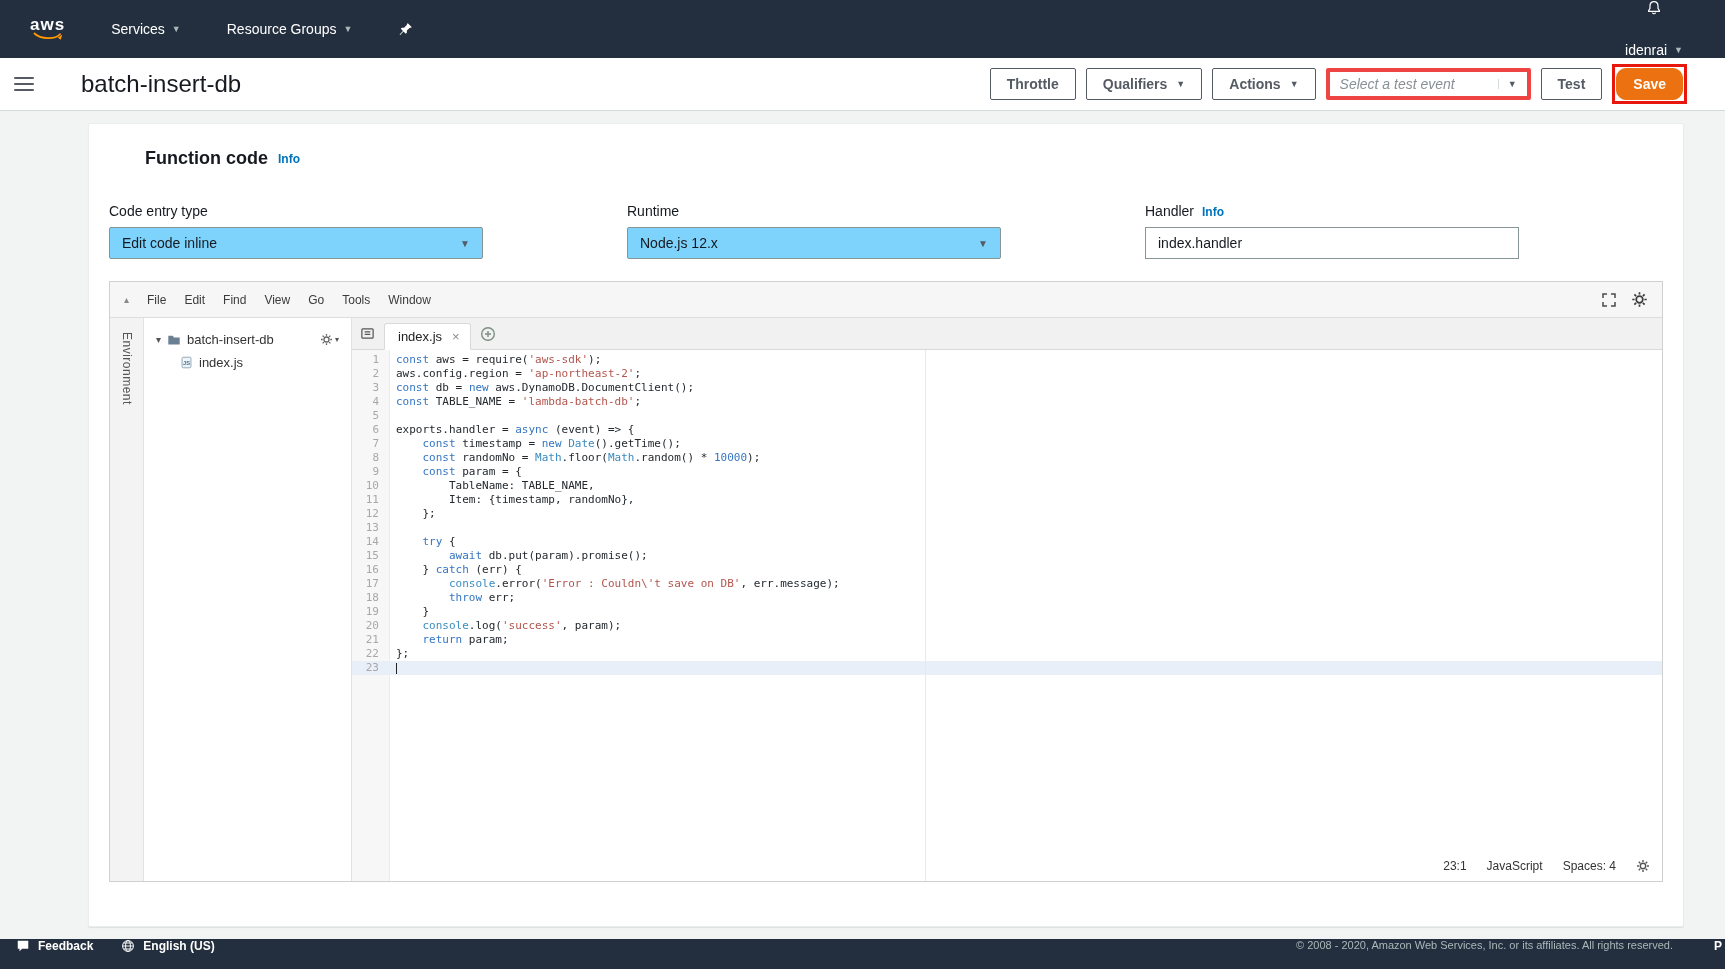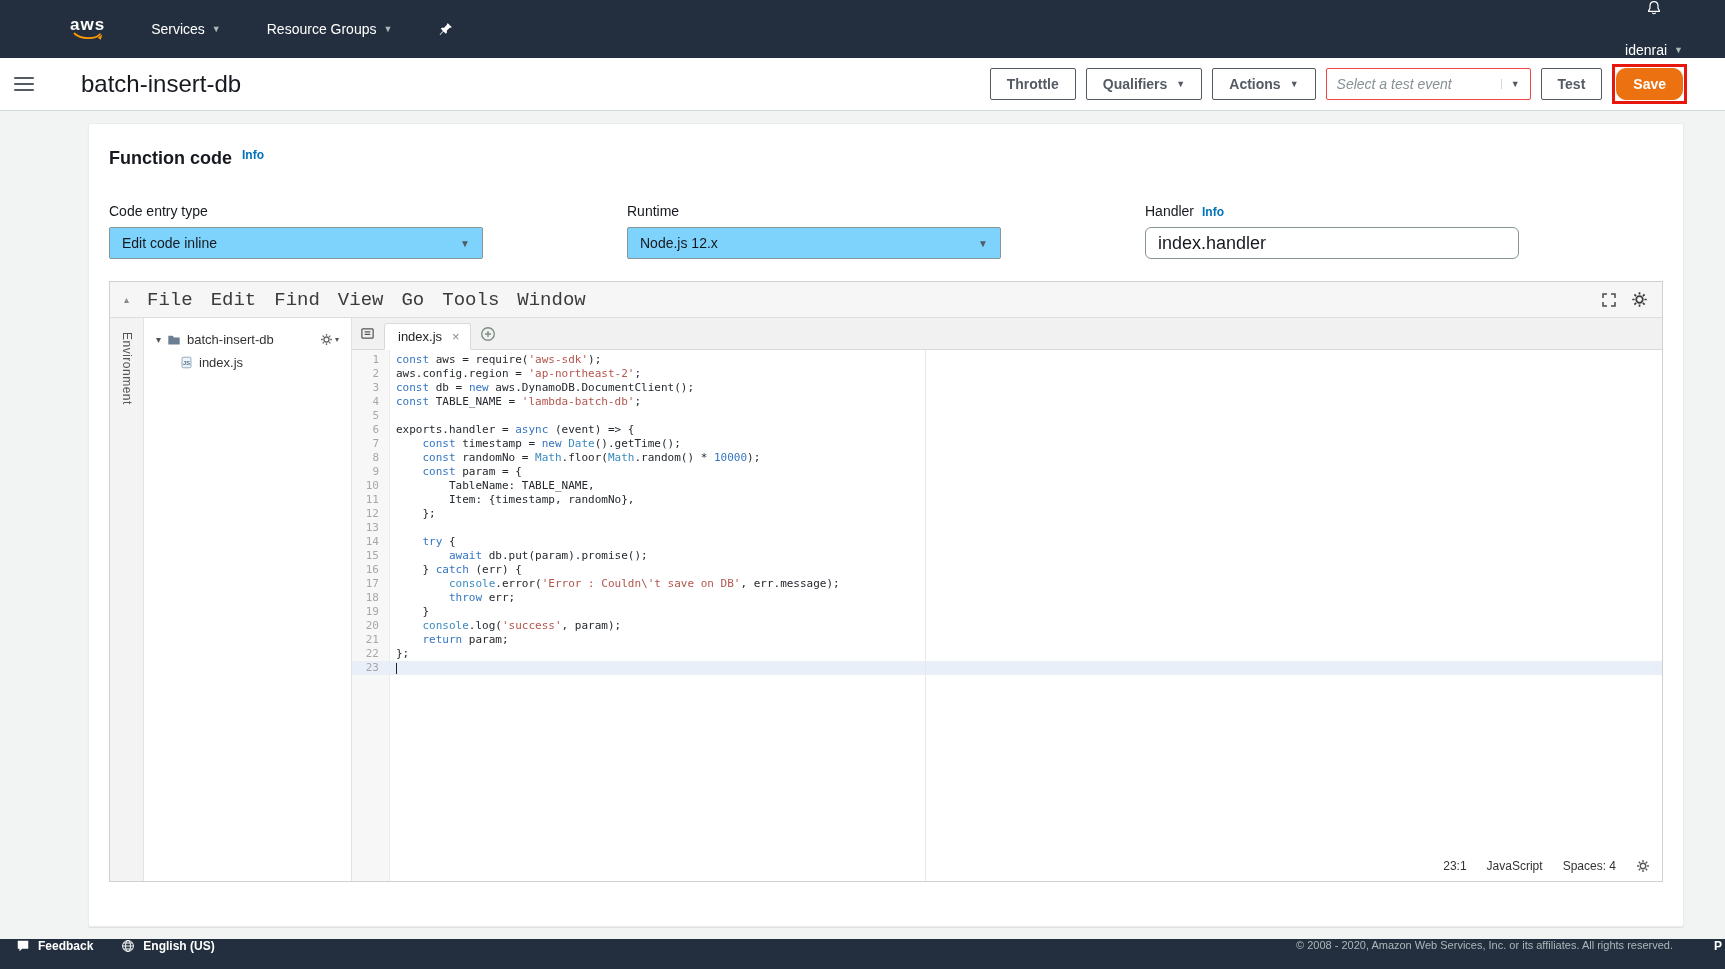--- a/index.html
+++ b/index.html
@@ -1,63 +1,63 @@
 <!DOCTYPE html>
 <html style="--navbg: #232f3e; --accent: #ec7211; --annotred: #e8170d; --linkblue: #0073bb; --pagebg: #f2f3f3; --kw: #3575c2; --str: #b3554d; --bi: #3b8bbf; --num: #3575c2;"><head>
 <meta charset="utf-8">
 <style>
   * { margin:0; padding:0; box-sizing:border-box; }
   html,body { width:1725px; height:969px; overflow:hidden; font-family:"Liberation Sans",sans-serif; }
   #app { width:1725px; height:969px; display:flex; flex-direction:column; background:#f2f3f3; }
 
   
   .topnav { flex:0 0 44px; background:var(--navbg); display:flex; align-items:center; padding:0 42px 0 30px; }
-  .nav-left { display:flex; align-items:center; gap:46px;margin-left:40px; }
+  .nav-left { display:flex; align-items:center; gap:46px; }
   .nav-right { margin-left:auto; display:flex; align-items:center; gap:26px;flex-direction:column; }
   .nav-item { display:flex; align-items:center; gap:7px; color:#fff; font-size:14px; cursor:pointer; }
   .nav-caret { font-size:9px; color:#aab7b8; }
   .aws-logo { display:flex; flex-direction:column; align-items:center; cursor:pointer; }
   .aws-logo .aws-word { color:#fff; font-weight:700; font-size:17px; letter-spacing:1px; line-height:14px; }
 
   
   .headerbar { flex:0 0 53px; background:#fff; display:flex; align-items:center; padding:0 38px 0 14px; border-bottom:1px solid #d5dbdb; }
   .hamburger { width:20px; display:flex; flex-direction:column; gap:4px; cursor:pointer; }
   .hamburger i { display:block; height:2px; background:#545b64; border-radius:1px; }
   .page-title { font-size:24px; color:#16191f; margin-left:47px; font-weight:400; }
   .header-actions { margin-left:auto; display:flex; align-items:center; gap:10px; }
   .btn { display:inline-flex; align-items:center; gap:9px; height:32px; padding:0 16px; background:#fff;
          border:1px solid #545b64; border-radius:2px; font:700 14px "Liberation Sans",sans-serif; color:#545b64; cursor:pointer; }
   .btn .caret { font-size:9px; }
   .btn-save { background:var(--accent); border-color:var(--accent); color:#fff;border-radius:10px; }
   .annot { display:inline-flex; border:3px solid var(--annotred); padding:1px; }
-  .select-test { width:205px; height:32px; background:#fff; border:1px solid #ef4444; border-radius:2px;
+  .select-test { width:205px; height:32px; background:#fff; border:4px solid #ef4444; border-radius:2px;
                  display:flex; align-items:center; padding:0 10px; cursor:pointer; }
   .select-test .ph { font-style:italic; color:#879196; font-size:14px; flex:1; white-space:nowrap; overflow:hidden; }
   .select-test .caretbox { border-left:1px solid #d5dbdb; padding-left:9px; margin-left:8px; color:#545b64; font-size:9px; }
 
   
   .content { flex:1; position:relative; background:var(--pagebg); }
   .card { position:absolute; left:88px; right:41px; top:12px; height:804px; background:#fff;
           border:1px solid #eaeded; border-radius:2px; box-shadow:0 1px 1px rgba(0,0,0,.08); padding:24px 20px 0; }
-  .card-title-row { display:flex; align-items:flex-start; gap:10px; }
+  .card-title-row { display:flex; align-items:center; gap:10px;margin-left:36px; }
   .card-title { font-size:18px; font-weight:700; color:#16191f; }
   .info-link { font-size:12px; font-weight:700; color:var(--linkblue); cursor:pointer; }
   .fields { display:grid; grid-template-columns:1fr 1fr 1fr; margin-top:34px; }
   .field-label { font-size:14px; color:#16191f; margin-bottom:8px; display:flex; gap:8px; align-items:baseline; }
   .ctrl { max-width:374px; height:32px; border:1px solid #879596; border-radius:2px; background:#7dd3fc;
           display:flex; align-items:center; padding:0 12px; font-size:14px; color:#16191f; cursor:pointer; }
   .ctrl .sel-caret { margin-left:auto; font-size:10px; color:#545b64; }
-  .ctrl-input { max-width:374px; width:100%; height:32px; border:1px solid #879596; border-radius:6px;
-                padding:0 12px; font-size:18px; color:#16191f; font-family:"Liberation Sans",sans-serif; }
+  .ctrl-input { max-width:374px; width:100%; height:32px; border:1px solid #879596; border-radius:0;
+                padding:0 12px; font-size:14px; color:#16191f; font-family:"Liberation Sans",sans-serif; }
 
   
   .editor { margin-top:22px; height:601px; border:1px solid #d0d0d0; display:flex; flex-direction:column; background:#fff; }
   .ed-menubar { flex:0 0 36px; display:flex; align-items:center; gap:18px; background:#f6f6f6; border-bottom:1px solid #dddddd; padding:0 14px; }
   .collapse-tri { color:#8a8a8a; font-size:10px; cursor:pointer; }
-  .menu-item { font-size:19px; color:#3b3b3b; cursor:pointer;font-family:Liberation Mono, monospace; }
+  .menu-item { font-size:12px; color:#3b3b3b; cursor:pointer; }
   .ed-menubar .ed-mb-right { margin-left:auto; display:flex; align-items:center; gap:14px; }
   .icon-btn { cursor:pointer; color:#4a4a4a; display:flex; align-items:center; }
   .ed-body { flex:1; display:flex; min-height:0; }
   .ed-env { flex:0 0 34px; background:#f3f3f3; border-right:1px solid #e2e2e2; display:flex; justify-content:center; padding-top:14px; }
   .ed-env span { writing-mode:vertical-rl; font-size:12px; color:#555; letter-spacing:.5px; }
   .ed-tree { flex:0 0 208px; background:#fff; border-right:1px solid #e2e2e2; padding-top:10px; font-size:13px; color:#333; }
   .trow { display:flex; align-items:center; height:23px; padding:0 12px; gap:6px; cursor:pointer; }
   .trow .tw { font-size:10px; color:#555; }
   .trow.file { padding-left:36px; }
   .tree-gear { margin-left:auto; display:flex; align-items:center; gap:2px; color:#666; }

